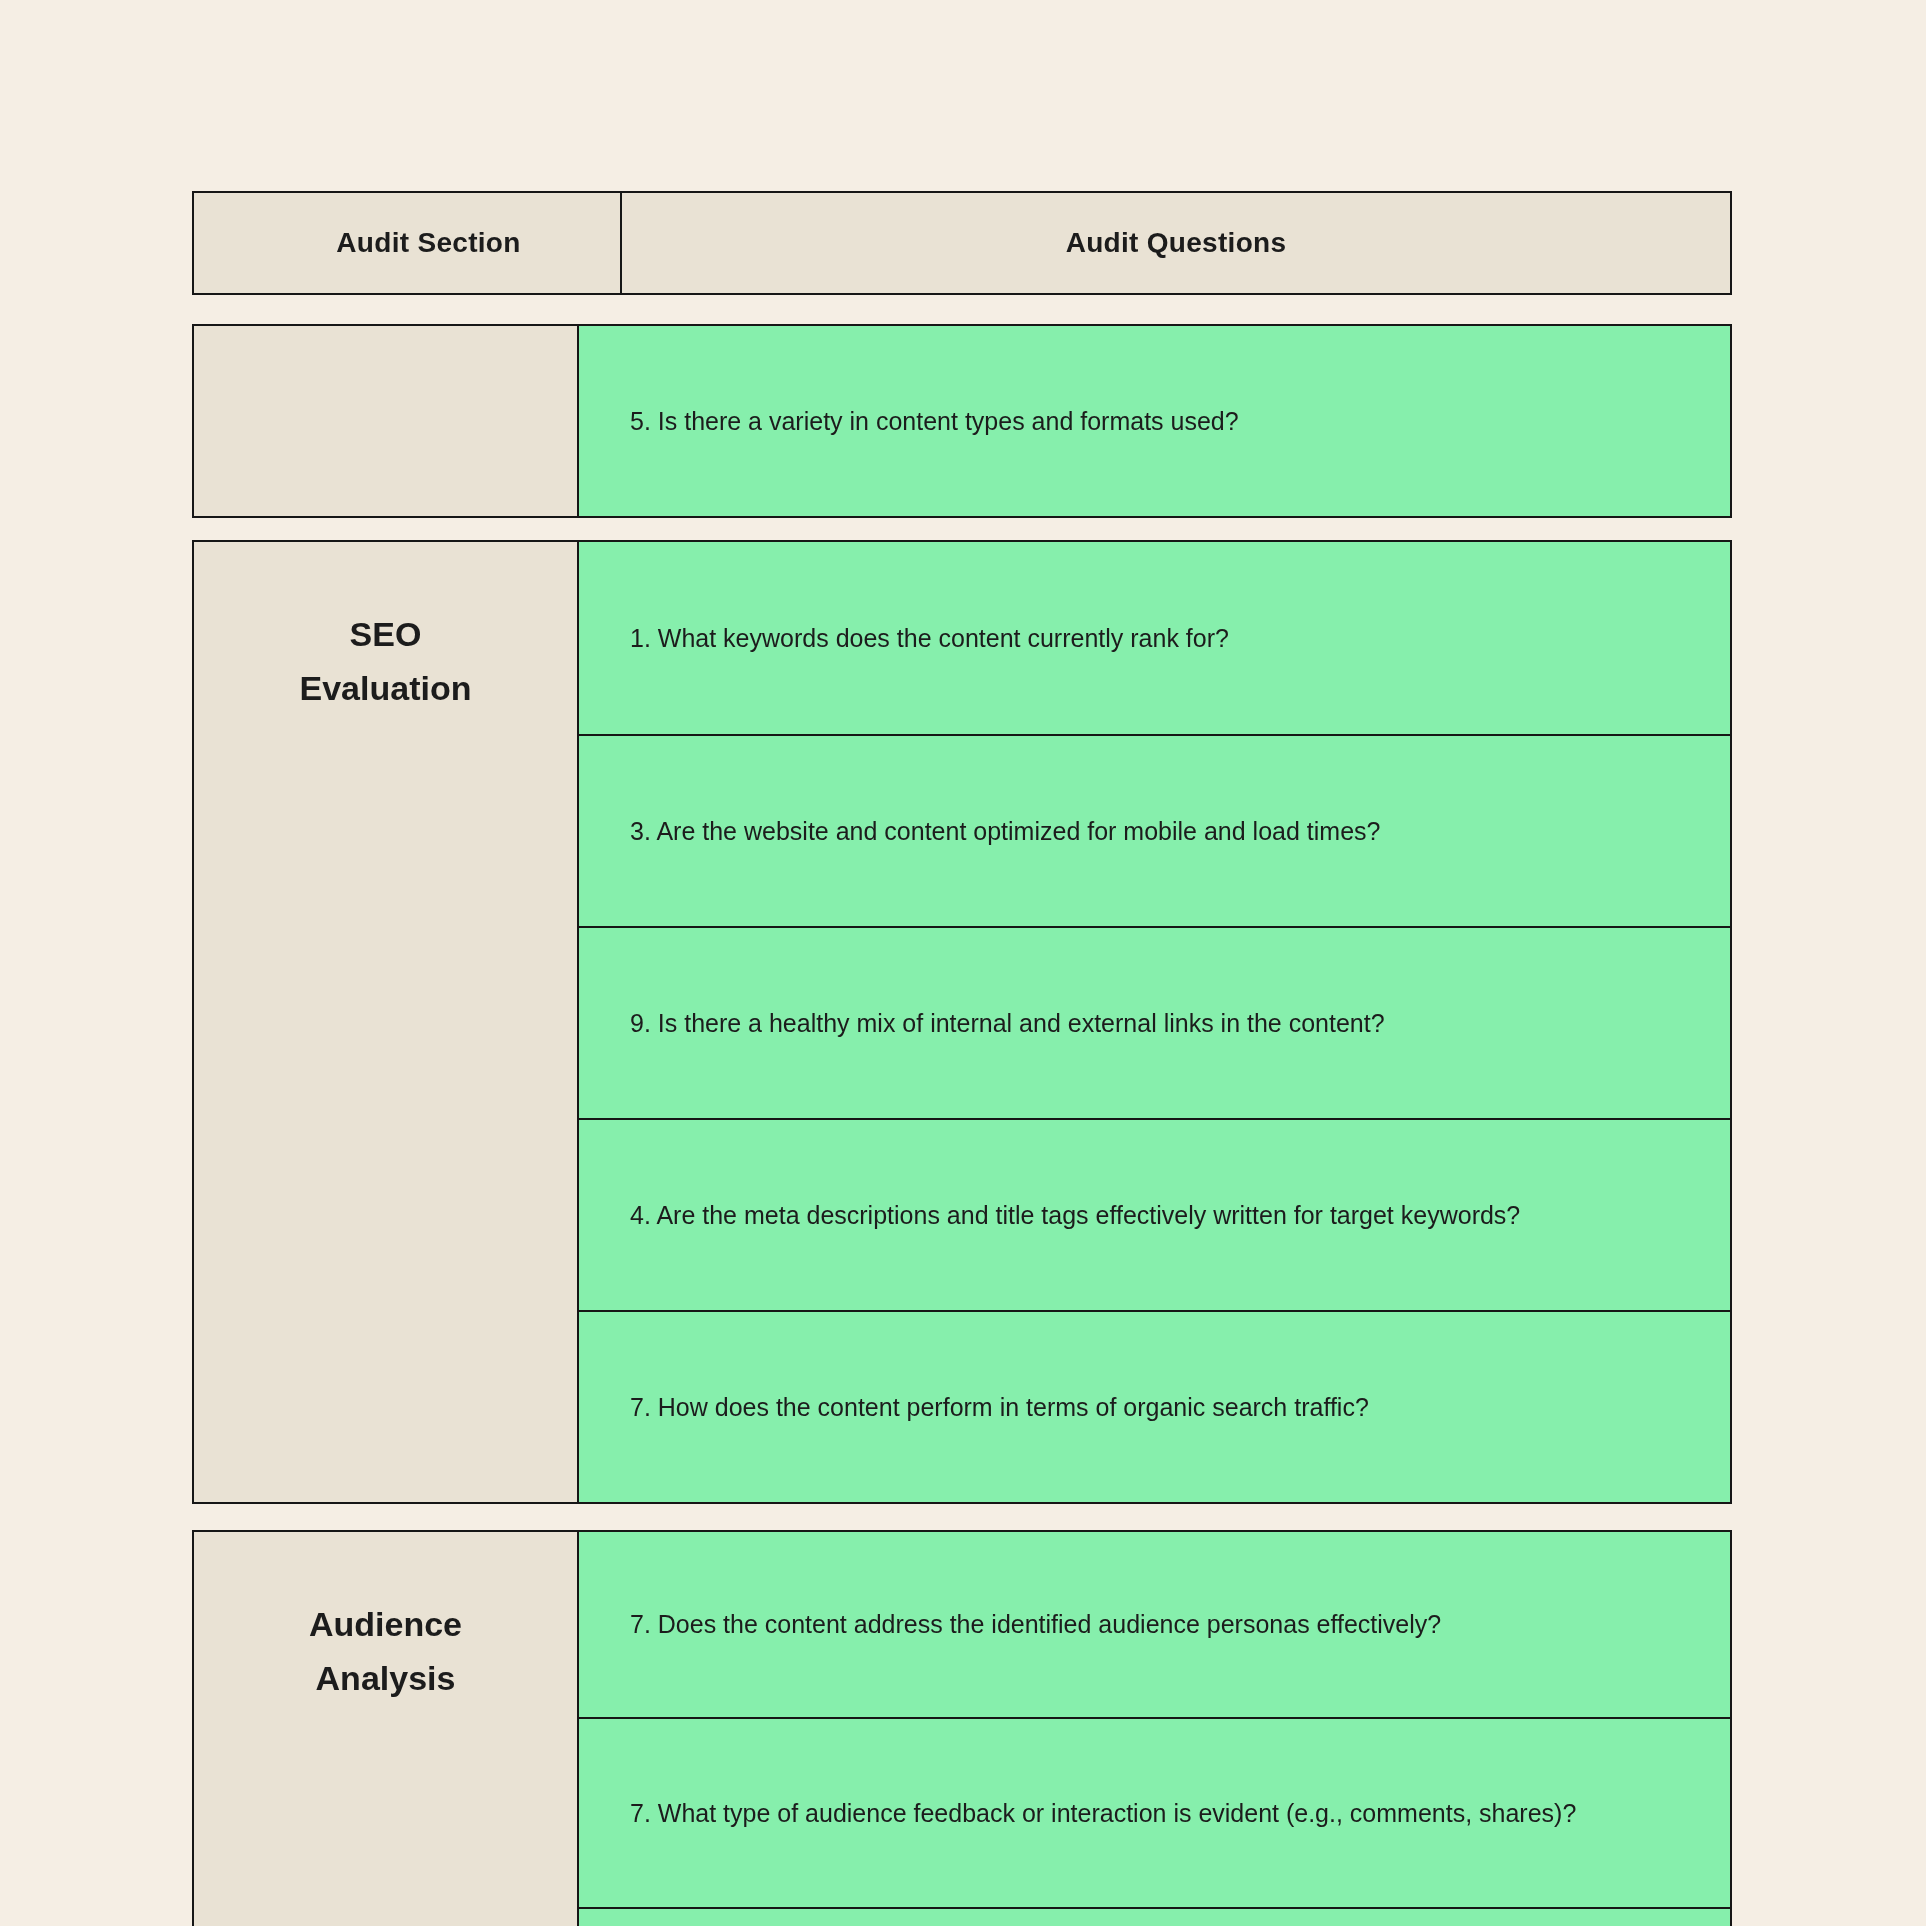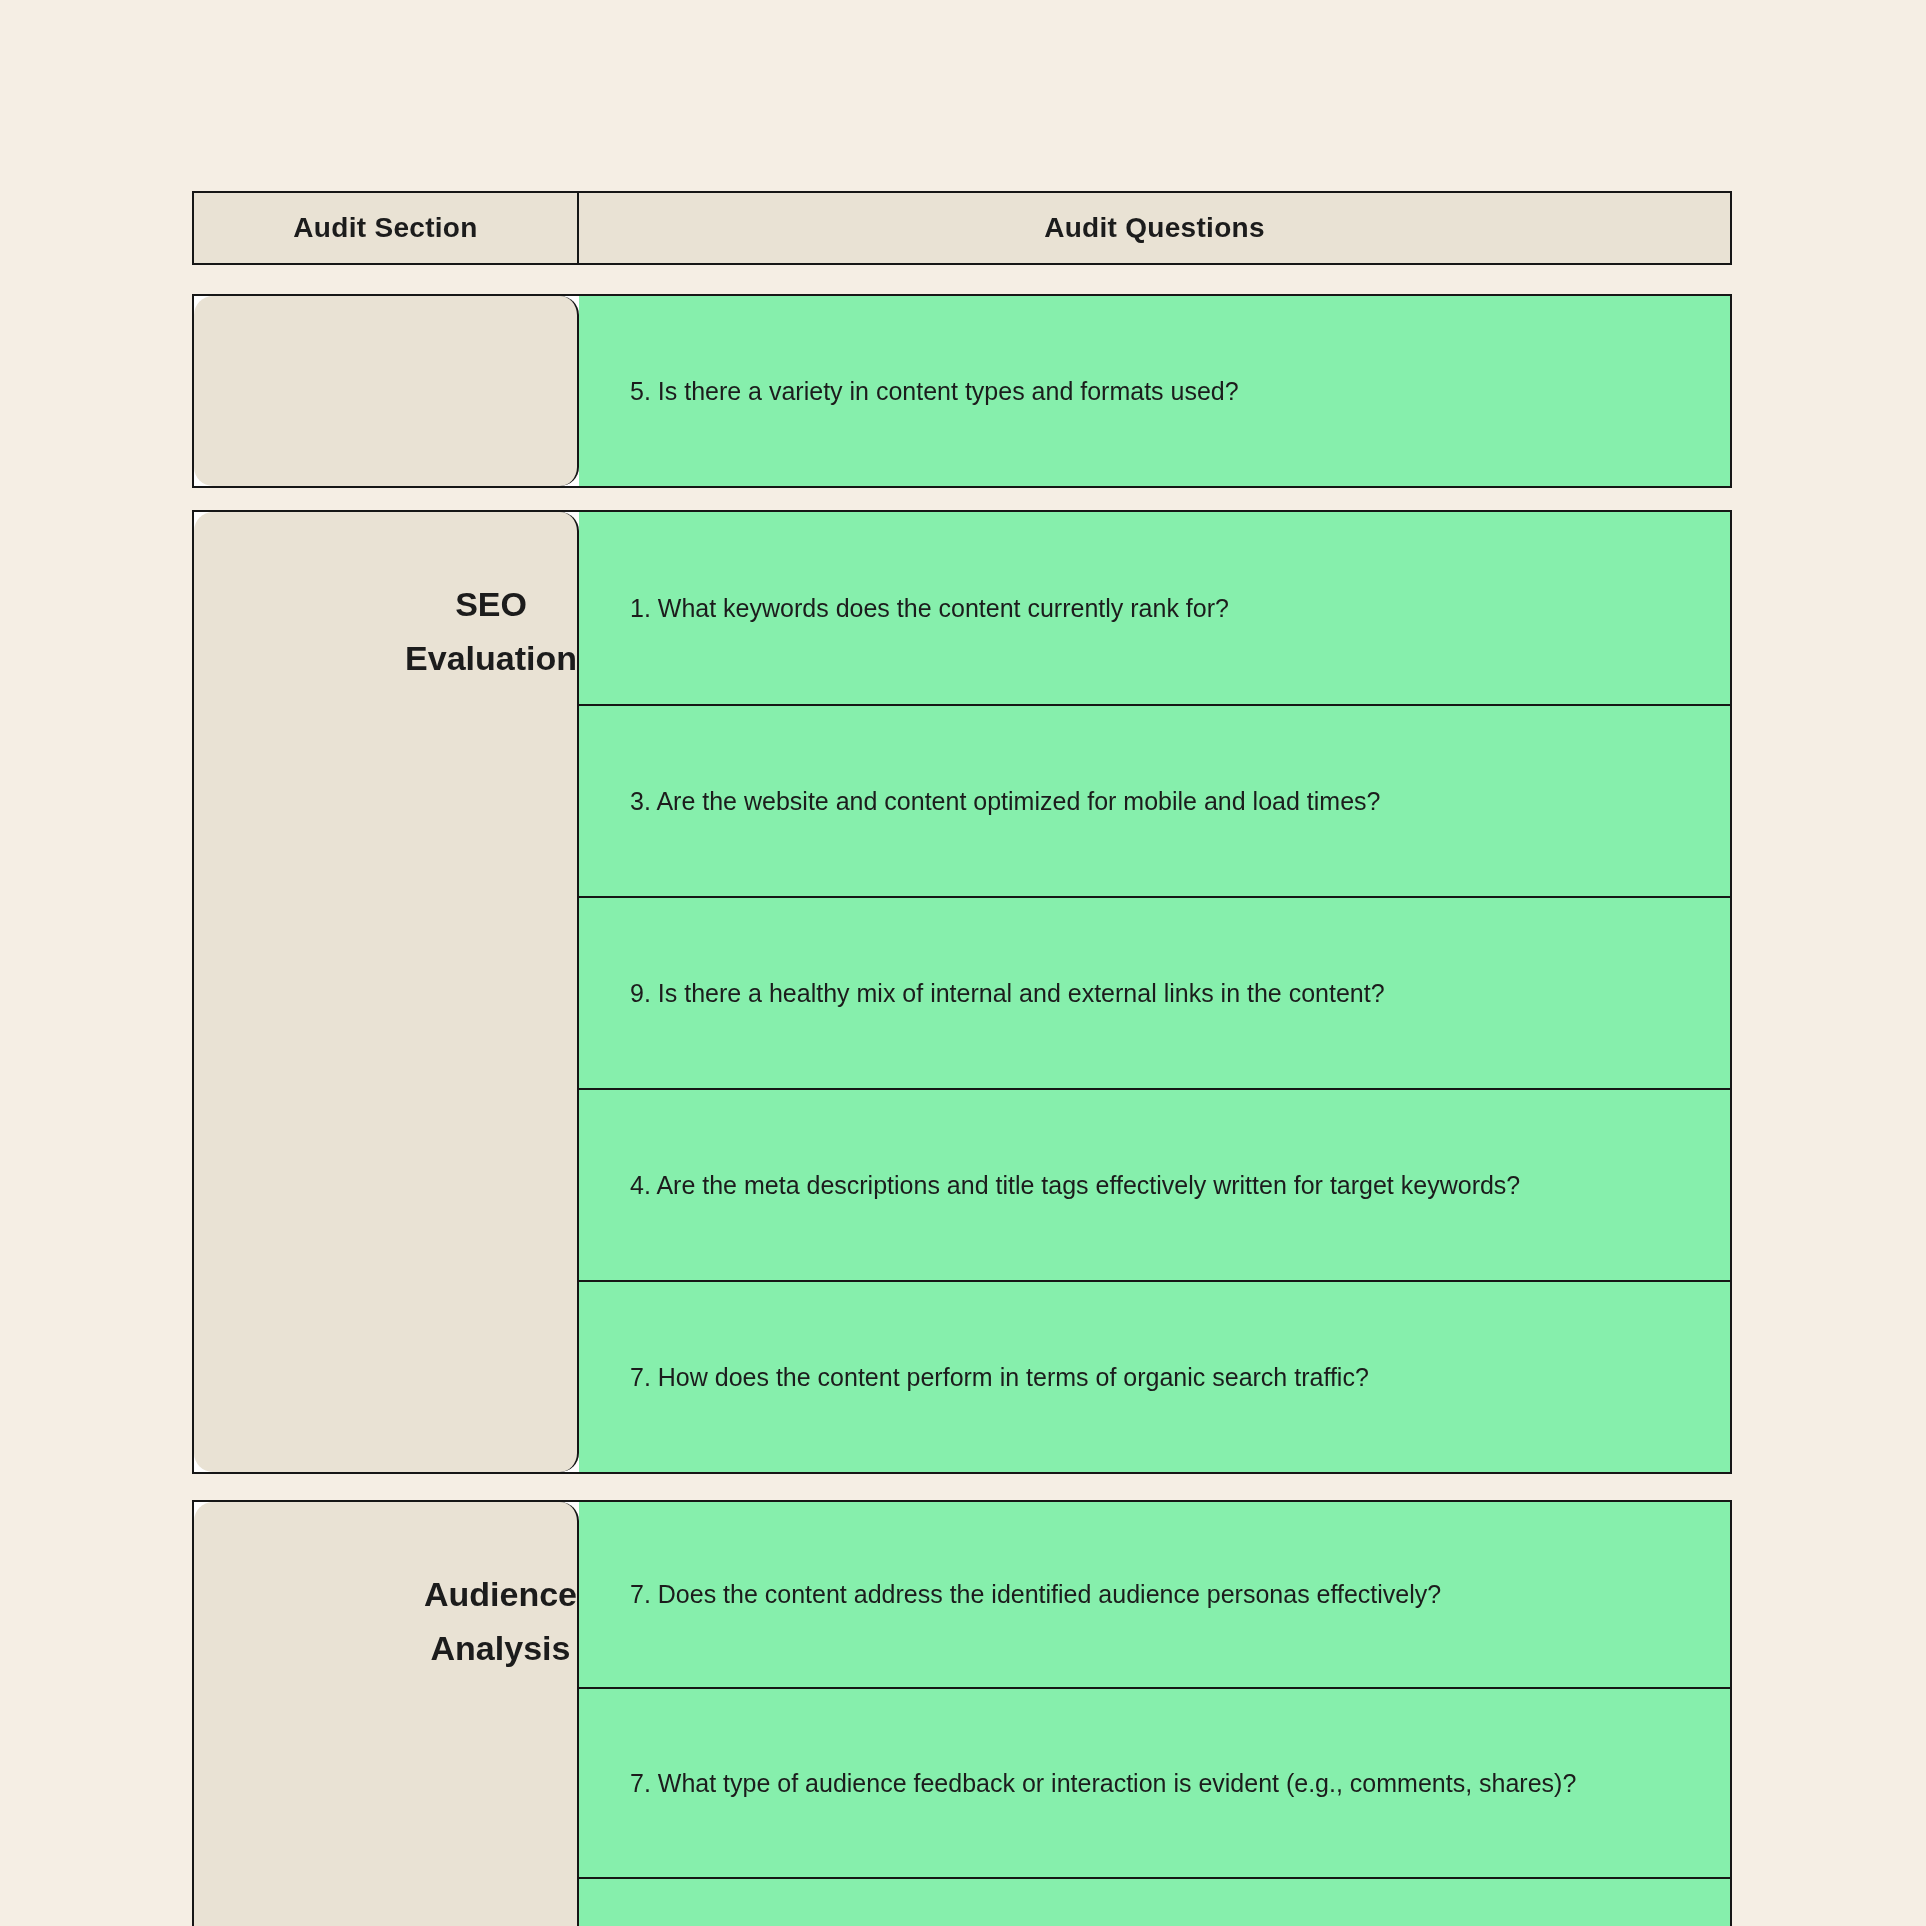--- a/index.html
+++ b/index.html
@@ -26,23 +26,24 @@
     top: 191px;
     width: 1540px;
   }
 
   
   .header-row {
     display: grid;
     grid-template-columns: 385px 1fr;
     border: 2px solid #161616;
     background: #e9e2d4;
-    height: 74px;
+    height: 104px;
     box-sizing: border-box;
     margin-bottom: 28.5px;
+    padding-left: 43px;
   }
   .header-cell {
     display: flex;
     align-items: center;
     justify-content: center;
     font-size: 28px;
     font-weight: 700;
     letter-spacing: 0.3px;
   }
   .header-cell.first {
@@ -59,24 +60,23 @@
   }
   .block-1 { grid-template-rows: 190px; margin-bottom: 22.4px; }
   .block-2 { grid-template-rows: repeat(5, 192px); margin-bottom: 26px; }
   .block-3 { grid-template-rows: 185px 190px 88px; }
 
   .section-cell {
     background: #e9e2d4;
     border-right: 2px solid #161616;
     grid-column: 1;
     display: flex;
-    justify-content: flex-end;
+    justify-content: center;
     padding-top: 65px;
     box-sizing: border-box;
-    border-radius: 19px;
   }
   .span-1 { grid-row: 1 / span 1; }
   .span-3 { grid-row: 1 / span 3; }
   .span-5 { grid-row: 1 / span 5; }
 
   .section-label {
     text-align: center;
     font-size: 34px;
     font-weight: 700;
     line-height: 1.6;

